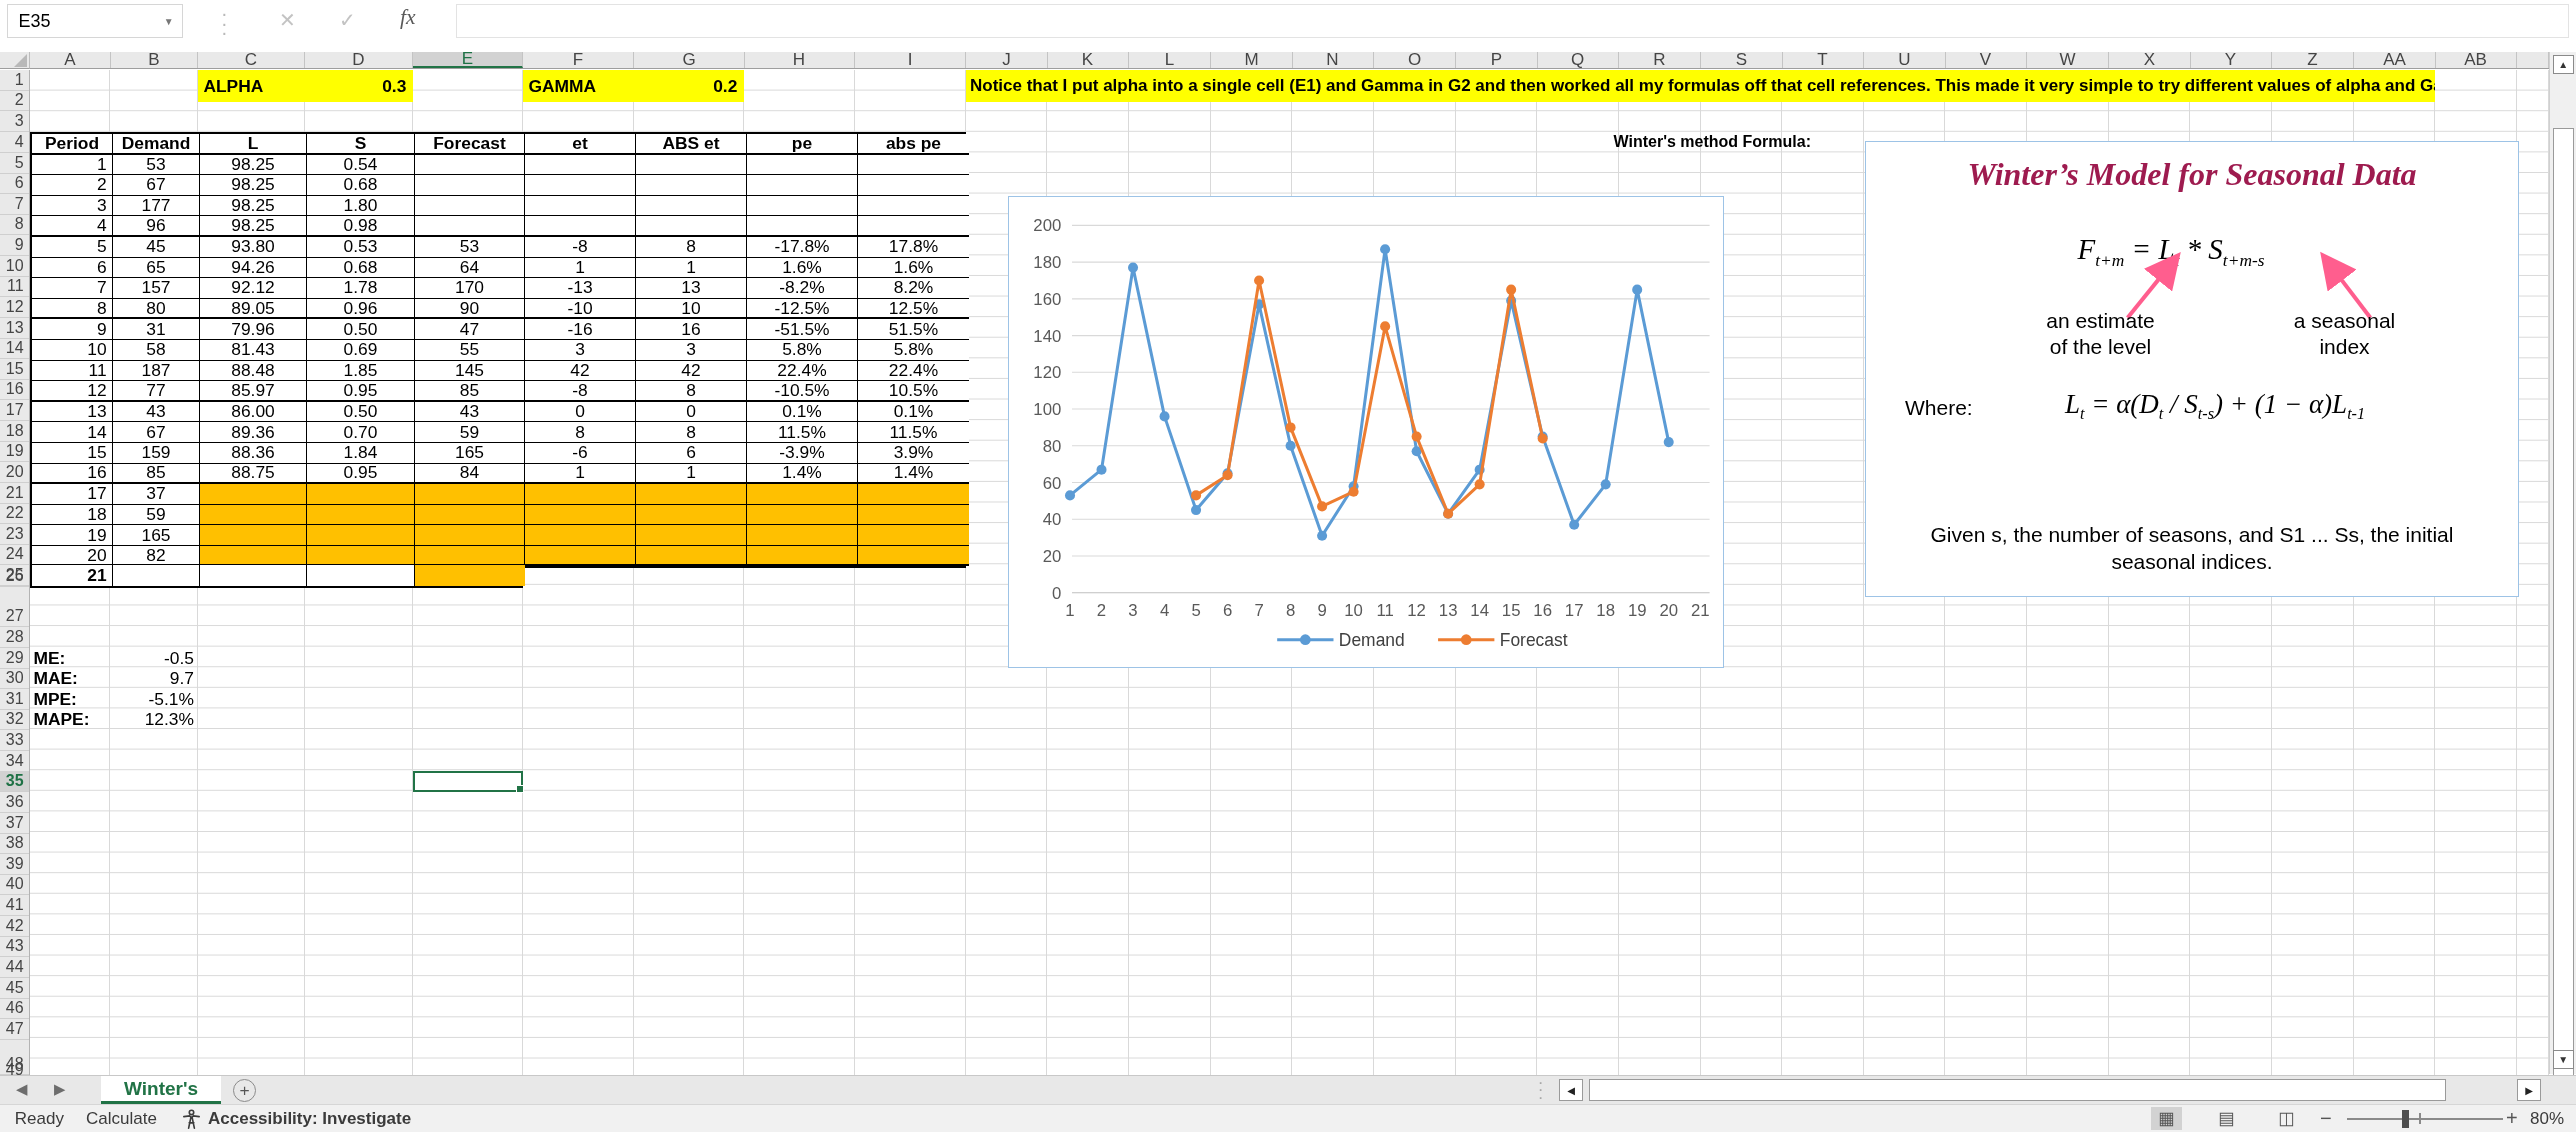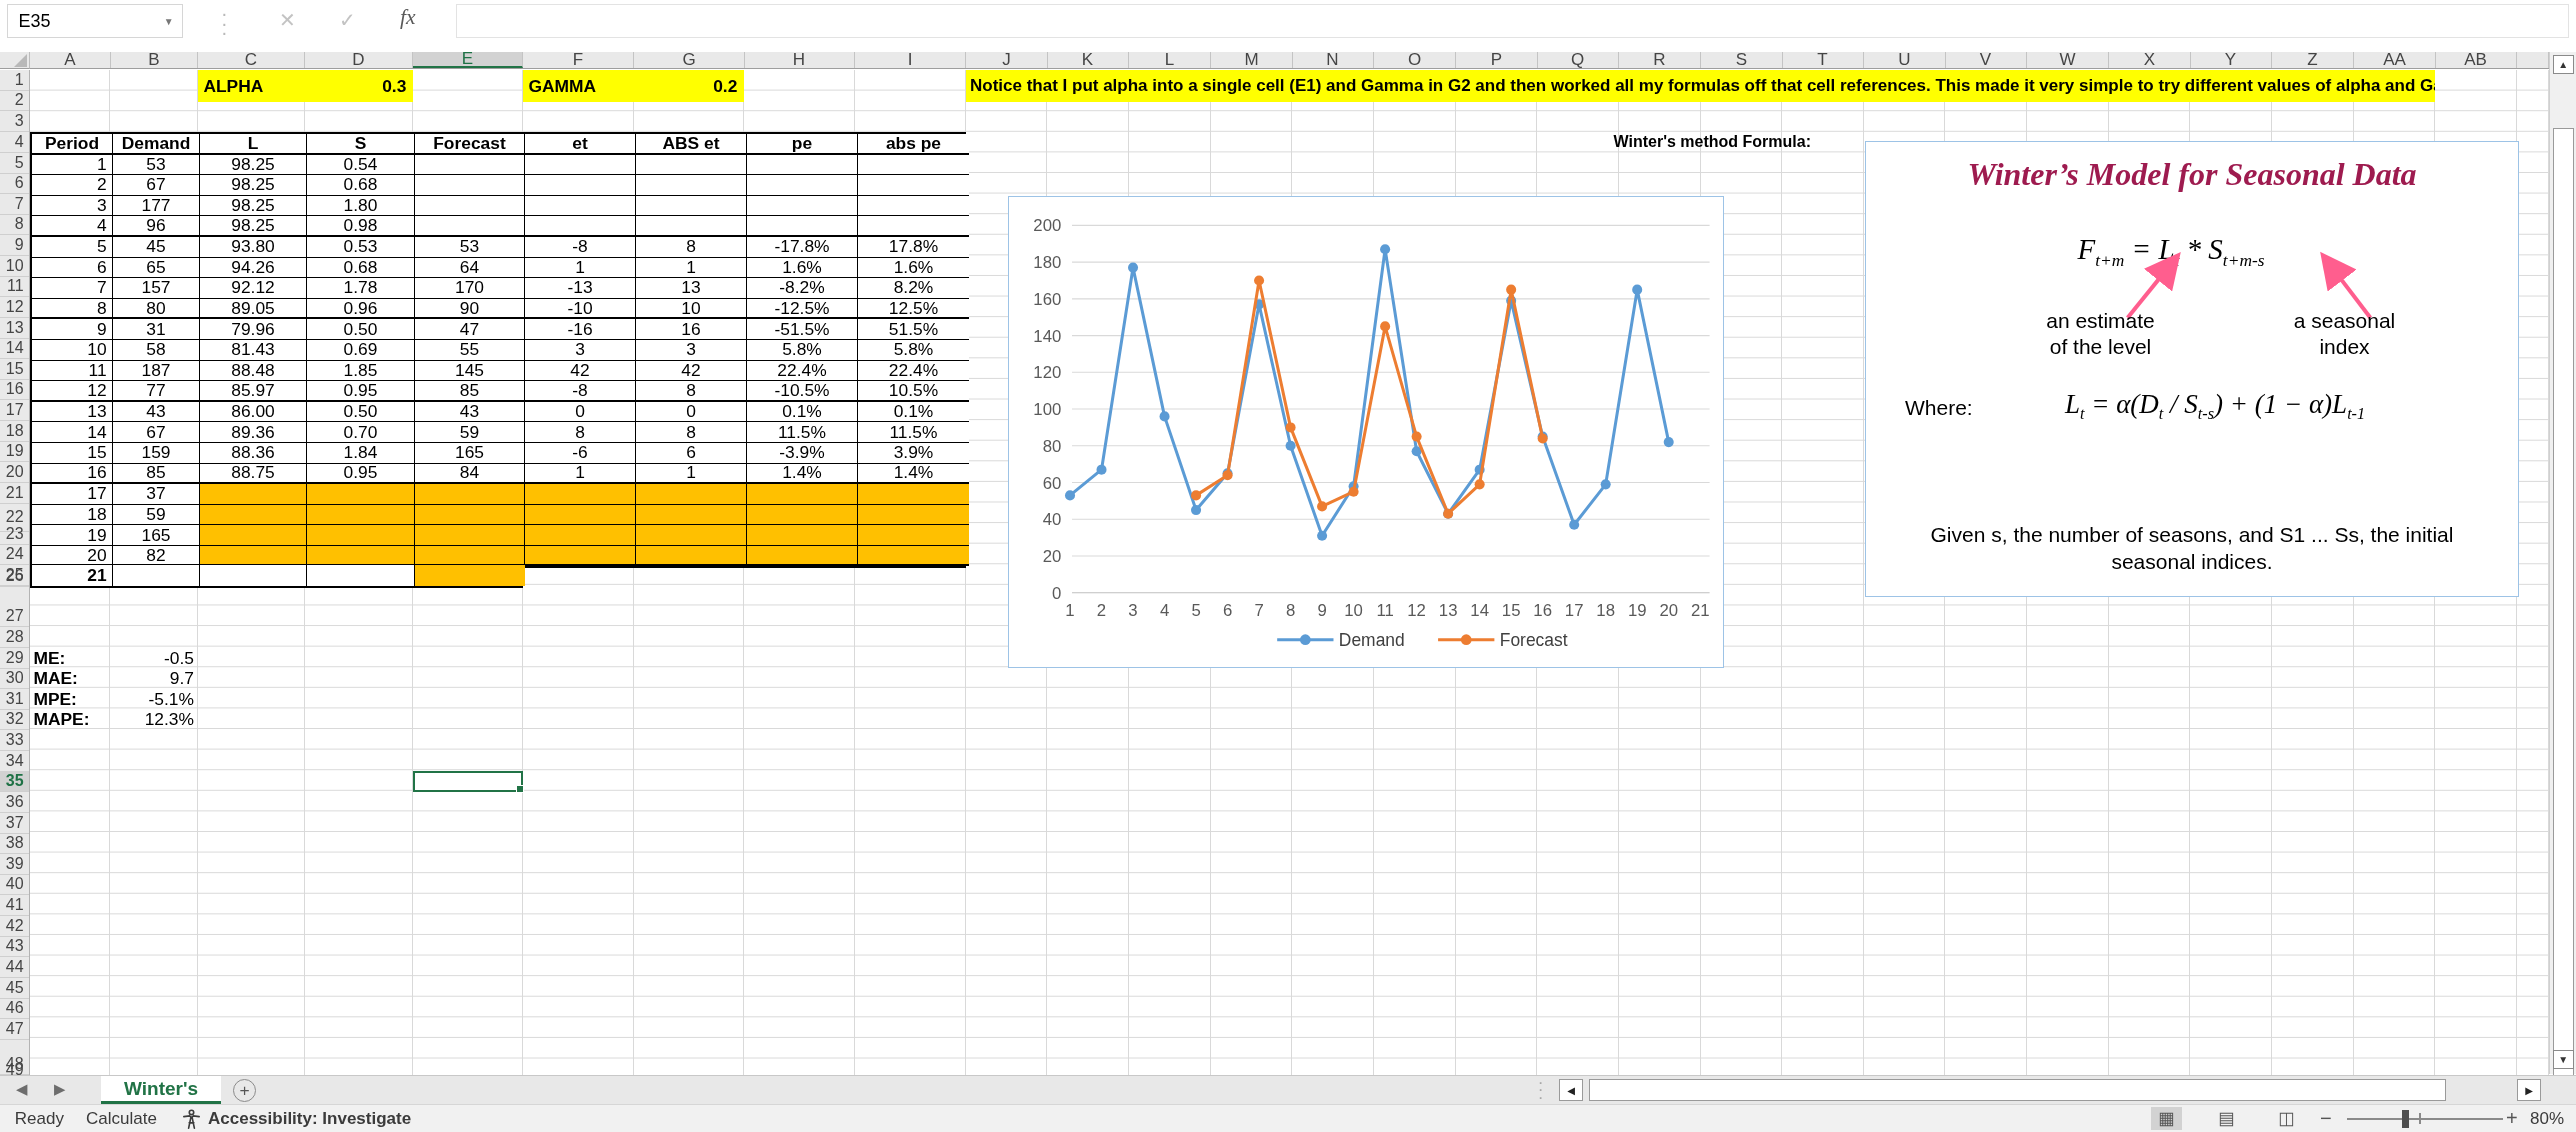--- a/index.html
+++ b/index.html
@@ -180,21 +180,21 @@
       <div class="rh" style="top: 227px; height: 20.6px;">12</div>
       <div class="rh" style="top: 248px; height: 20.6px;">13</div>
       <div class="rh" style="top: 268px; height: 20.6px;">14</div>
       <div class="rh" style="top: 289px; height: 20.6px;">15</div>
       <div class="rh" style="top: 309px; height: 20.6px;">16</div>
       <div class="rh" style="top: 330px; height: 20.6px;">17</div>
       <div class="rh" style="top: 351px; height: 20.6px;">18</div>
       <div class="rh" style="top: 371px; height: 20.6px;">19</div>
       <div class="rh" style="top: 392px; height: 20.6px;">20</div>
       <div class="rh" style="top: 413px; height: 20.6px;">21</div>
-      <div class="rh" style="top: 433px; height: 29px;">22</div>
+      <div class="rh" style="top: 433px; height: 21px;">22</div>
       <div class="rh" style="top: 454px; height: 20.6px;">23</div>
       <div class="rh" style="top: 474px; height: 20.6px;">24</div>
       <div class="rh" style="top: 495px; height: 20.6px;">25</div>
       <div class="rh" style="top: 496px; height: 20.6px;">26</div>
       <div class="rh" style="top: 536px; height: 20.6px;">27</div>
       <div class="rh" style="top: 557px; height: 20.6px;">28</div>
       <div class="rh" style="top: 578px; height: 20.6px;">29</div>
       <div class="rh" style="top: 598px; height: 20.6px;">30</div>
       <div class="rh" style="top: 619px; height: 20.6px;">31</div>
       <div class="rh" style="top: 639px; height: 20.6px;">32</div>

